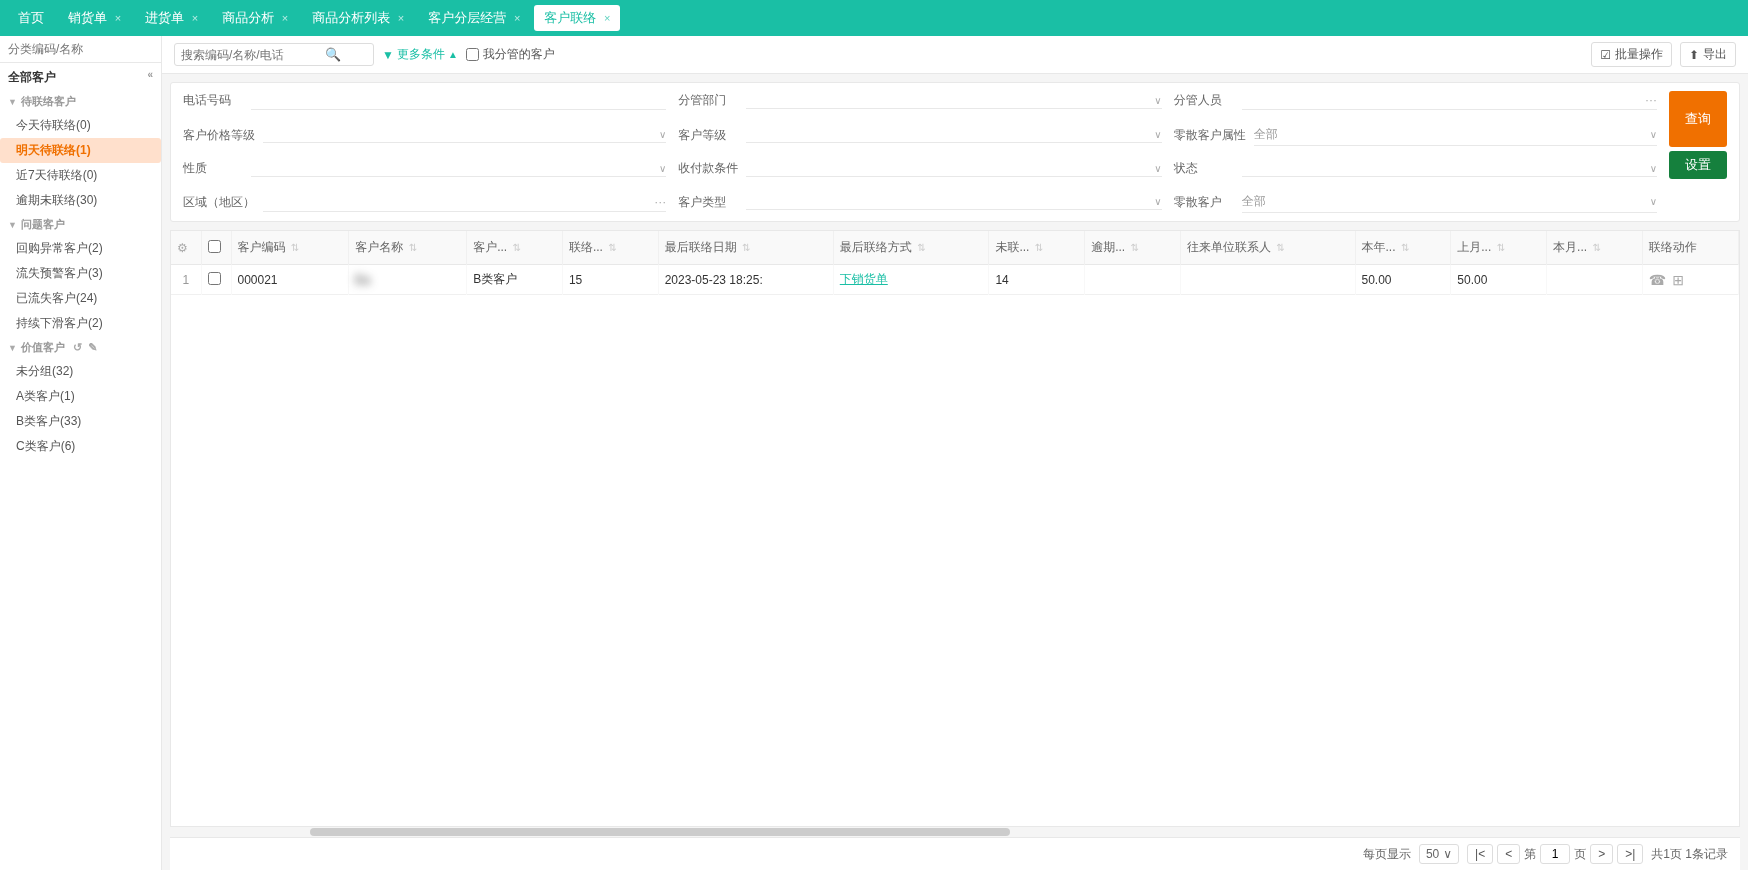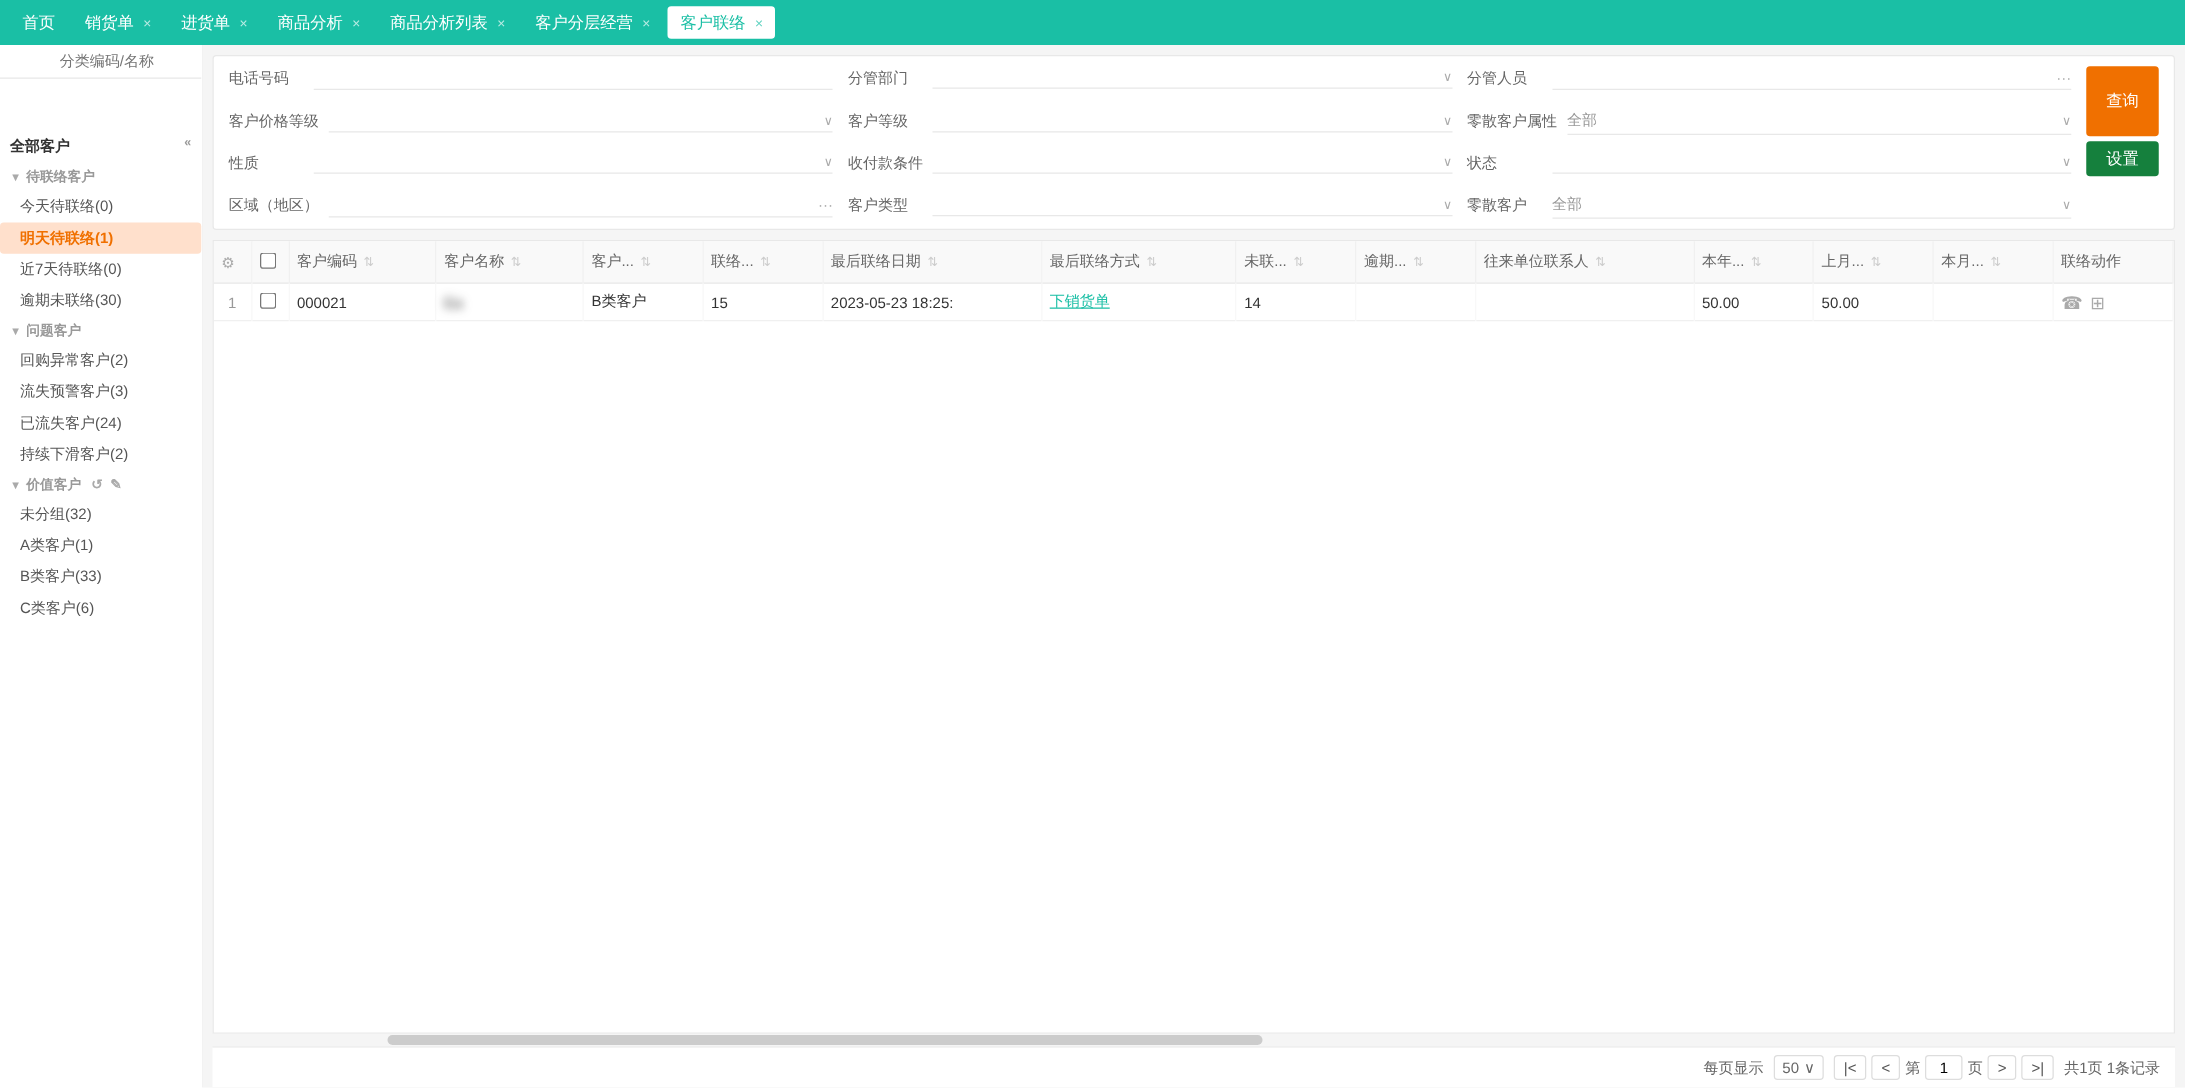--- a/index.html
+++ b/index.html
@@ -48,33 +48,31 @@
       padding: 6px 8px;
       border-bottom: 1px solid #e8e8e8;
       gap: 4px;
     }
     .sidebar-search input {
       flex: 1;
       border: none;
       outline: none;
       font-size: 12px;
       color: #ef4444;
-      text-align: center;
     }
 
     .sidebar-section-header {
       display: flex;
       align-items: flex-start;
       justify-content: space-between;
       padding: 6px 8px 4px 8px;
       font-weight: bold;
       font-size: 12px;
       color: #333;
       cursor: pointer;
-      margin-top: 40px;
     }
     .sidebar-section-header .collapse-icon { color: #999; font-size: 10px; }
 
     .sidebar-group-title {
       padding: 4px 8px;
       font-size: 11px;
       color: #999;
       display: flex;
       align-items: center;
       gap: 4px;
@@ -413,20 +411,44 @@
       <span style="margin-left:2px; color:#aaa; cursor:pointer; font-size:11px;">✎</span>
     </div>
     <div class="sidebar-item">未分组(32)</div>
     <div class="sidebar-item">A类客户(1)</div>
     <div class="sidebar-item">B类客户(33)</div>
     <div class="sidebar-item">C类客户(6)</div>
   </div>
 
   <div class="content-area">
 
+    <div class="search-bar">
+      <div class="search-input-wrap">
+        <input type="text" placeholder="搜索编码/名称/电话" style="">
+        <span class="search-icon-btn">🔍</span>
+      </div>
+      <div class="filter-btn">
+        <span>▼</span>
+        <span>更多条件</span>
+        <span class="chevron">▲</span>
+      </div>
+      <div class="my-customers-check">
+        <input type="checkbox" style="">
+        <span>我分管的客户</span>
+      </div>
+      <div class="spacer"></div>
+      <div class="top-action-btn">
+        <span>☑</span>
+        <span>批量操作</span>
+      </div>
+      <div class="top-action-btn">
+        <span>⬆</span>
+        <span>导出</span>
+      </div>
+    </div>
 
     <div class="filter-area">
       <div style="display:flex; gap:12px; align-items:flex-start;">
         <div style="flex:1; display:flex; flex-direction:column; gap:8px;">
 
           <div class="filter-row">
             <div class="filter-field">
               <span class="filter-label">电话号码</span>
               <input class="filter-input" type="text" style="">
             </div>

